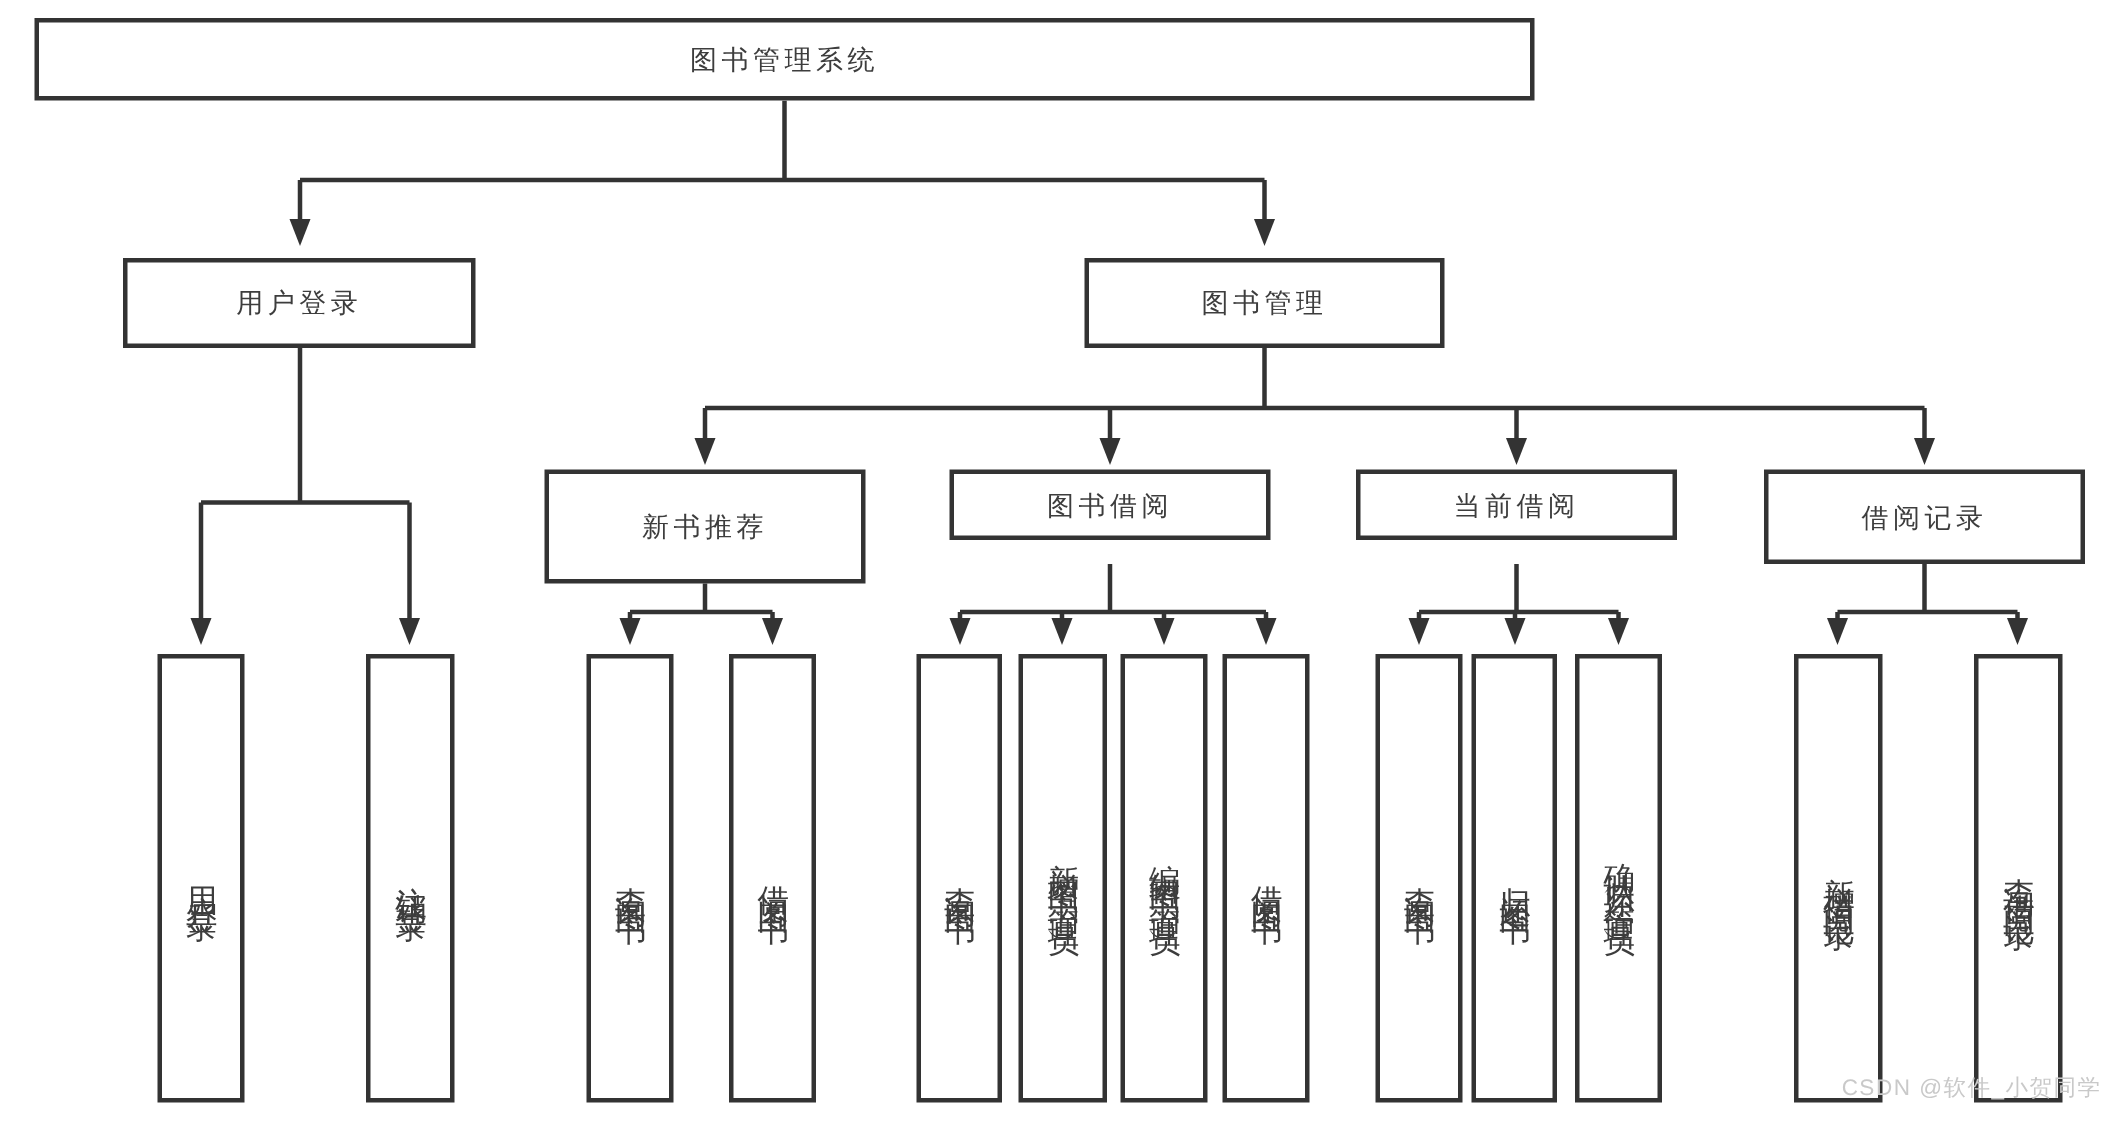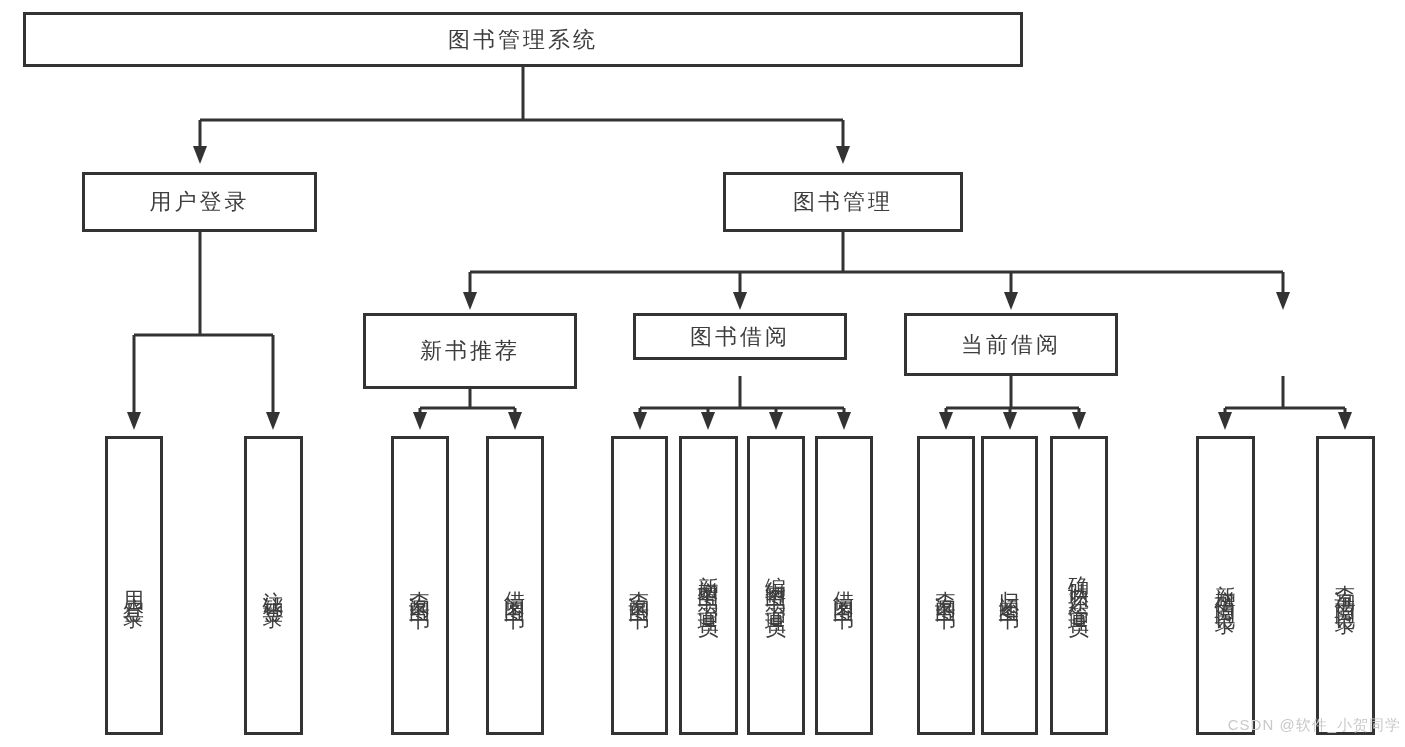--- a/index.html
+++ b/index.html
@@ -19,21 +19,21 @@
   }
   .node {
     position: absolute;
     box-sizing: border-box;
     border: 3px solid var(--line, #333333);
     background: #fff;
     display: flex;
     align-items: center;
     justify-content: center;
     color: var(--text, #3d3d3d);
-    font-size: 22px;
+    font-size: 18px;
     letter-spacing: 3px;
     text-align: center;
     line-height: 1;
     white-space: nowrap;
   }
   .node.v {
     writing-mode: vertical-rl;
     font-size: 21px;
     letter-spacing: 6px;
     white-space: normal;
@@ -93,21 +93,22 @@
     </g>
   </svg>
 
   <div class="node" style="left:23px; top:12px; width:1000px; height:55px;">图书管理系统</div>
 
   <div class="node" style="left:82px; top:172px; width:235px; height:60px;">用户登录</div>
   <div class="node" style="left:723px; top:172px; width:240px; height:60px;">图书管理</div>
 
   <div class="node" style="left:363px; top:313px; width:214px; height:76px;">新书推荐</div>
   <div class="node" style="left:633px; top:313px; width:214px; height:47px;">图书借阅</div>
-  <div class="node" style="left:904px; top:313px; width:214px; height:63px;">当前借阅</div>
+  <div class="node" style="left:904px; top:313px; width:214px; height:47px;">当前借阅</div>
+  <div class="node" style="left:1176px; top:313px; width:214px; height:63px;">借阅记录</div>
 
   <div class="node v" style="left:105px; top:436px; width:58px; height:299px;">用户登录</div>
   <div class="node v" style="left:244px; top:436px; width:59px; height:299px;">注销登录</div>
 
   <div class="node v" style="left:391px; top:436px; width:58px; height:299px;">查询图书</div>
   <div class="node v" style="left:486px; top:436px; width:58px; height:299px;">借阅图书</div>
 
   <div class="node v" style="left:611px; top:436px; width:57px; height:299px;">查询图书</div>
   <div class="node v" style="left:679px; top:436px; width:59px; height:299px;">新增图书（管理员）</div>
   <div class="node v" style="left:747px; top:436px; width:58px; height:299px;">编辑图书（管理员）</div>

